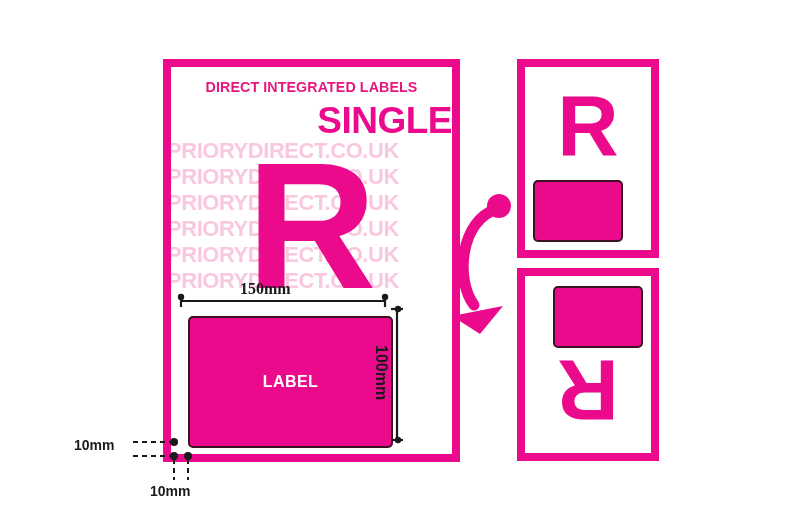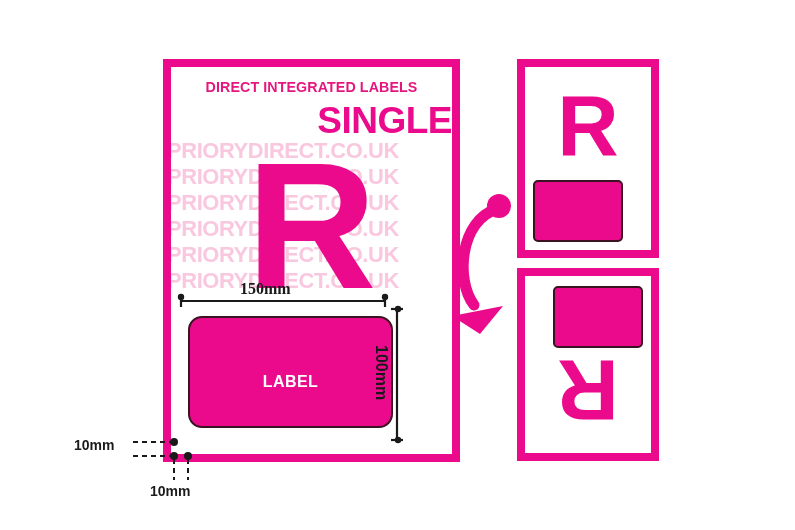--- a/index.html
+++ b/index.html
@@ -96,25 +96,25 @@
     line-height: 170px;
     font-family: "Liberation Sans", sans-serif;
   }
 
   
   .label-rect {
     position: absolute;
     left: 17px;
     top: 249px;
     width: 205px;
-    height: 112px;
+    height: 132px;
     box-sizing: border-box;
     background: #EC0A8C;
     border: 2px solid #3B1221;
-    border-radius: 14px;
+    border-radius: 5px;
   }
   .label-rect-text {
     position: absolute;
     left: 0; right: 0;
     top: 55px;
     text-align: center;
     color: #ffffff;
     font-weight: bold;
     font-size: 16px;
     letter-spacing: 0.4px;

